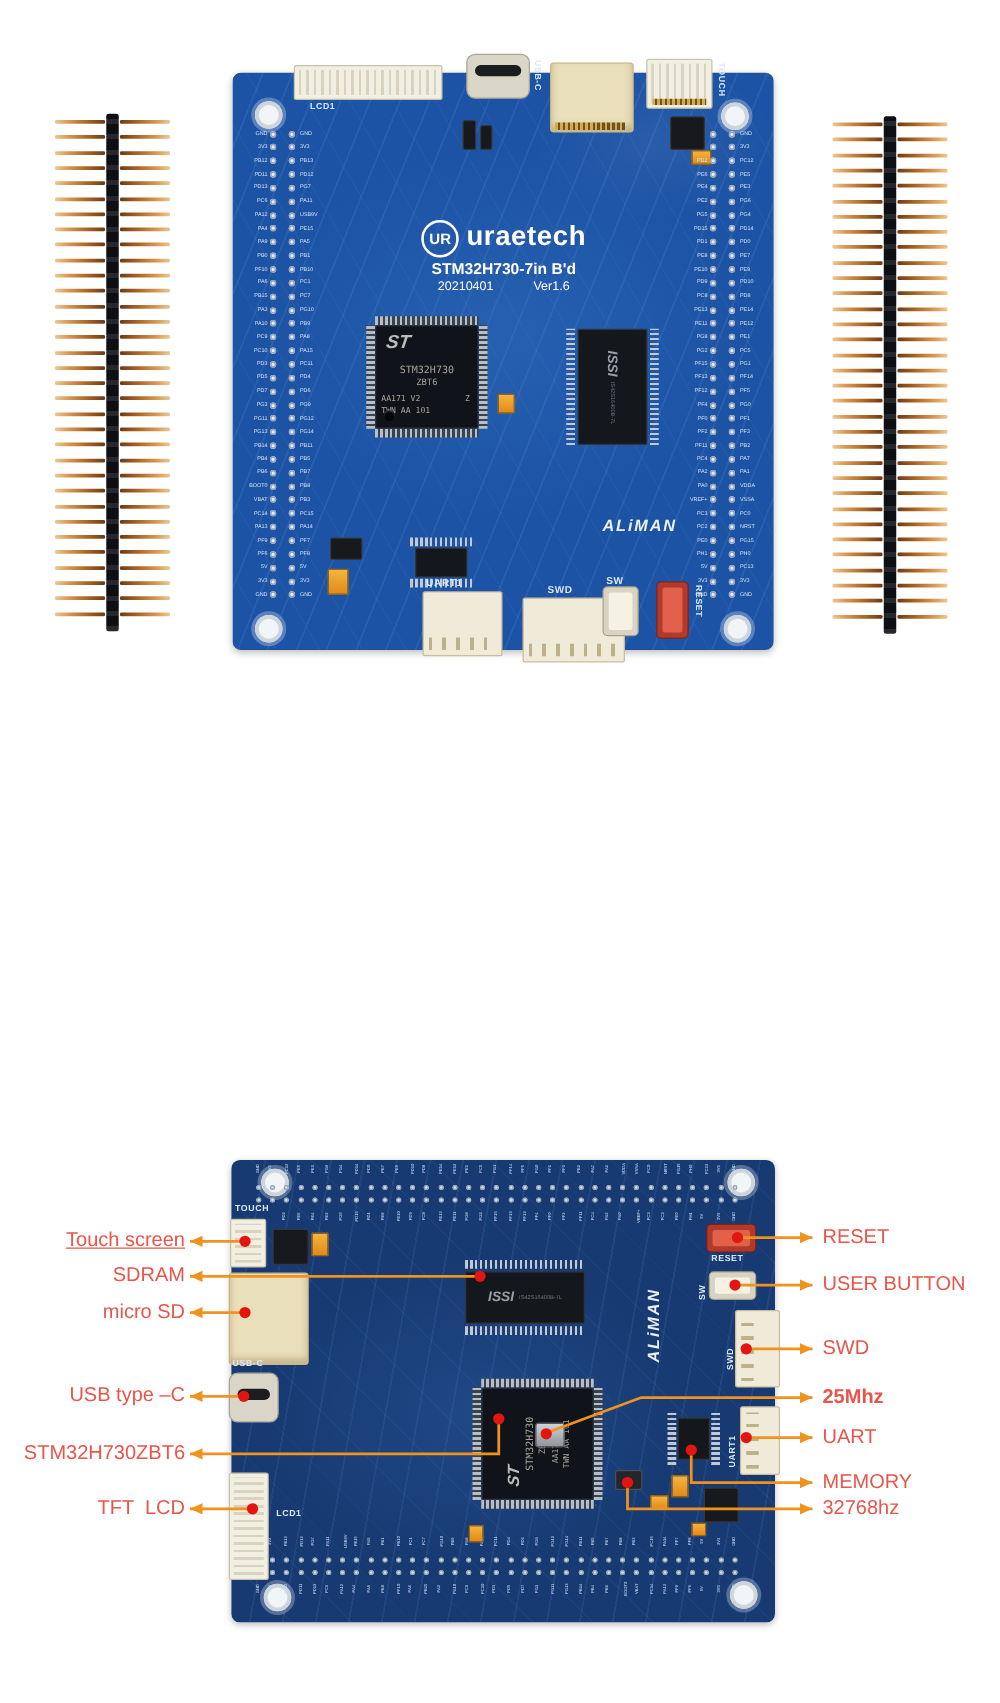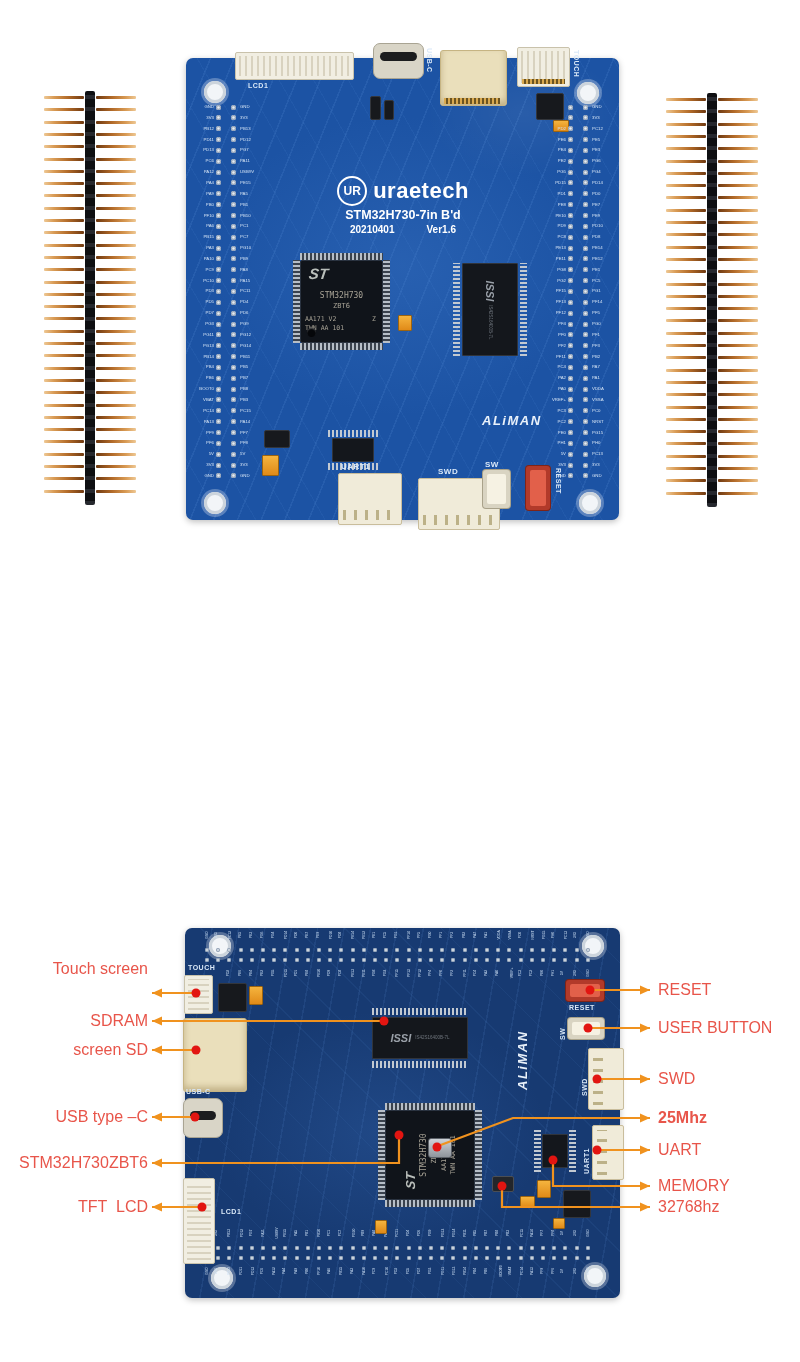--- a/index.html
+++ b/index.html
@@ -56,26 +56,26 @@
   .btn-w .cap{background:#f6f2e3;}
   .btn-r{background:#b23a2a;box-shadow:0 0 0 1px #7e2418;}
   .btn-r .cap{background:#e2604a;}
   .xtal{position:absolute;background:linear-gradient(#cfd3d8,#8f959c);border:1px solid #5c6168;border-radius:3px;}
   .xtal-sm{position:absolute;background:#23262b;border:1px solid #4a4e55;border-radius:2px;}
   .cap-o{position:absolute;background:linear-gradient(#f5b43e,#e08a18);border:1px solid #9c6410;border-radius:1px;}
   .blk{position:absolute;background:#17191d;border:1px solid #33363c;border-radius:2px;}
 
   
   .logo{position:absolute;display:flex;flex-direction:column;align-items:center;color:#fff;}
-  .logo-row{display:flex;align-items:center;gap:6px;}
+  .logo-row{display:flex;align-items:flex-start;gap:6px;}
   .monogram{display:flex;align-items:center;justify-content:center;border:2px solid #fff;border-radius:50%;
      font-weight:bold;}
   .brand{font-weight:bold;letter-spacing:.5px;}
   .model{font-weight:bold;}
-  .dateline{display:flex;gap:32px;font-weight:bold;}
+  .dateline{display:flex;gap:32px;font-weight:normal;}
 
   
   .qfp{position:absolute;}
   .qfp .pt,.qfp .pb{position:absolute;left:7px;right:7px;height:7px;
      background:repeating-linear-gradient(90deg,#b6bec7 0 2px,#3a424d 2px 4px);}
   .qfp .pl4,.qfp .pr4{position:absolute;top:7px;bottom:7px;width:7px;
      background:repeating-linear-gradient(0deg,#b6bec7 0 2px,#3a424d 2px 4px);}
   .qfp .pt{top:0}.qfp .pb{bottom:0}.qfp .pl4{left:0}.qfp .pr4{right:0}
   .die{position:absolute;inset:7px;background:#10141a;border:1px solid #2a3340;border-radius:2px;overflow:hidden;}
   .stlogo{font-style:italic;font-weight:bold;color:#b9beba;font-size:15px;transform:skewX(-8deg);}
@@ -1327,23 +1327,23 @@
       <circle cx="590" cy="990" r="4.5"></circle>
         <circle cx="588" cy="1028" r="4.5"></circle>
       <circle cx="597" cy="1079" r="4.5"></circle>
         <circle cx="437" cy="1147" r="4.5"></circle>
       <circle cx="597" cy="1150" r="4.5"></circle>
         <circle cx="553" cy="1160" r="4.5"></circle>
       <circle cx="502" cy="1186" r="4.5"></circle>
     </g>
   </svg>
 
-  <div class="ann ann-l" style="top:960px;">Touch screen</div>
+  <div class="ann ann-l" style="top:984px;text-decoration:underline;">Touch screen</div>
   <div class="ann ann-l" style="top:1012px;">SDRAM</div>
-  <div class="ann ann-l" style="top:1041px;">screen SD</div>
+  <div class="ann ann-l" style="top:1041px;">micro SD</div>
   <div class="ann ann-l" style="top:1108px;">USB type –C</div>
   <div class="ann ann-l" style="top:1154px;text-align:center;">STM32H730ZBT6</div>
   <div class="ann ann-l" style="top:1198px;">TFT  LCD</div>
   <div class="ann ann-r" style="top:981px;">RESET</div>
   <div class="ann ann-r" style="top:1019px;">USER BUTTON</div>
   <div class="ann ann-r" style="top:1070px;">SWD</div>
   <div class="ann ann-r" style="top:1109px;font-weight:bold;">25Mhz</div>
   <div class="ann ann-r" style="top:1141px;">UART</div>
   <div class="ann ann-r" style="top:1177px;">MEMORY</div>
   <div class="ann ann-r" style="top:1198px;">32768hz</div>

